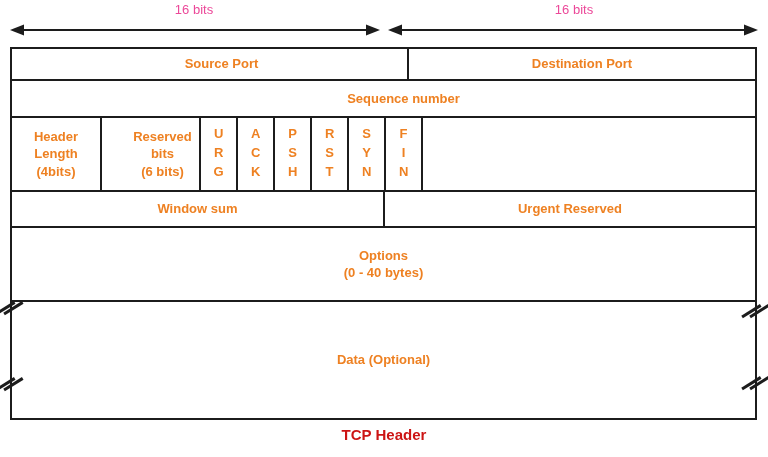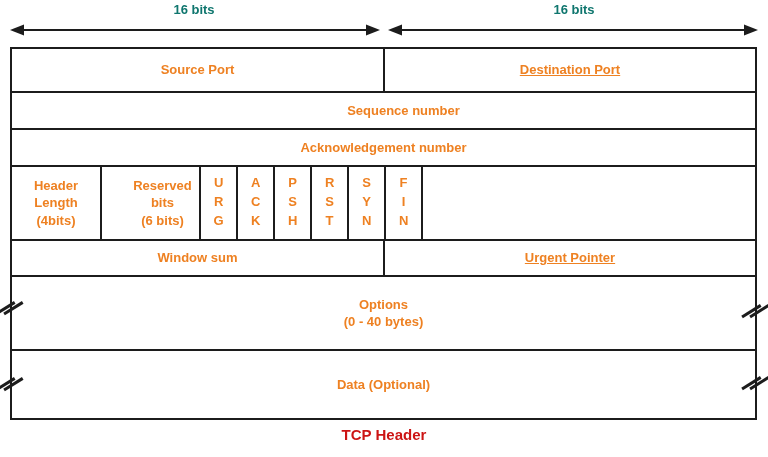--- a/index.html
+++ b/index.html
@@ -5,55 +5,55 @@
   html,body{margin:0;padding:0;background:#ffffff;}
   #canvas{
     position:relative;
     width:768px;height:457px;
     background:#ffffff;
     font-family:"Liberation Sans", sans-serif;
     overflow:hidden;
   }
   .ruler-label{
     position:absolute;top:2px;
-    font-size:13px;font-weight:bold;color:#0f766e;
+    font-size:13px;font-weight:normal;color:#ec4899;
     text-align:center;
   }
   .ruler-arrow{position:absolute;top:23px;}
   #tcp-table{
     position:absolute;left:10px;top:47px;
     width:747px;height:373px;
     border:2px solid #1C1C1C;
     box-sizing:border-box;
     display:flex;flex-direction:column;
     background:#fff;
   }
   .t-row{
     display:flex;flex-direction:row;
     box-sizing:border-box;
     border-bottom:2px solid #1C1C1C;
     width:100%;
   }
   .t-row:last-child{border-bottom:none;}
-  .r1{height:44px;}
+  .r1{height:32px;padding-left:24px;}
   .r2{height:37px;padding-left:40px;}
   .r3{height:37px;}
   .r4{height:74px;}
   .r5{height:36px;}
   .r6{height:74px;}
   .r7{height:73px;flex:1;}
   .cell{
     display:flex;align-items:center;justify-content:center;
     box-sizing:border-box;
     font-size:13px;font-weight:bold;color:#EE8122;
     text-align:center;white-space:pre-line;line-height:1.32;
   }
   .cell.bordered{border-right:2px solid #1C1C1C;}
   .half-left{width:373px;}
-  .half-right{flex:1;text-decoration:underline;}
+  .half-right{flex:1;}
   .full{flex:1;}
   .hl-cell{width:90px;}
   .rsv-cell{width:75px;margin-left:24px;}
   .flag-cell{width:37px;}
   .window-cell{flex:1;}
   .flag-label{
     writing-mode:vertical-lr;
     text-orientation:upright;
     letter-spacing:4px;
     font-size:13px;font-weight:bold;color:#EE8122;
@@ -98,23 +98,20 @@
 
     <div class="t-row r1">
       <div class="cell bordered half-left">Source Port</div>
       <div class="cell half-right">Destination Port</div>
     </div>
 
     <div class="t-row r2">
       <div class="cell full">Sequence number</div>
     </div>
 
-    <div class="t-row r3">
-      <div class="cell full">Acknowledgement number</div>
-    </div>
 
     <div class="t-row r4">
       <div class="cell bordered hl-cell">Header
 Length
 (4bits)</div>
       <div class="cell bordered rsv-cell">Reserved
 bits
 (6 bits)</div>
       <div class="cell bordered flag-cell">
         <span class="flag-label">URG</span>
@@ -131,21 +128,21 @@
       <div class="cell bordered flag-cell">
         <span class="flag-label">SYN</span>
       </div>
       <div class="cell bordered flag-cell">
         <span class="flag-label">FIN</span>
       </div>
     </div>
 
     <div class="t-row r5">
       <div class="cell bordered half-left">Window sum</div>
-      <div class="cell half-right">Urgent Pointer</div>
+      <div class="cell half-right">Urgent Reserved</div>
     </div>
 
     <div class="t-row r6">
       <div class="cell full">Options
 (0 - 40 bytes)</div>
     </div>
 
     <div class="t-row r7">
       <div class="cell full">Data (Optional)</div>
     </div>

